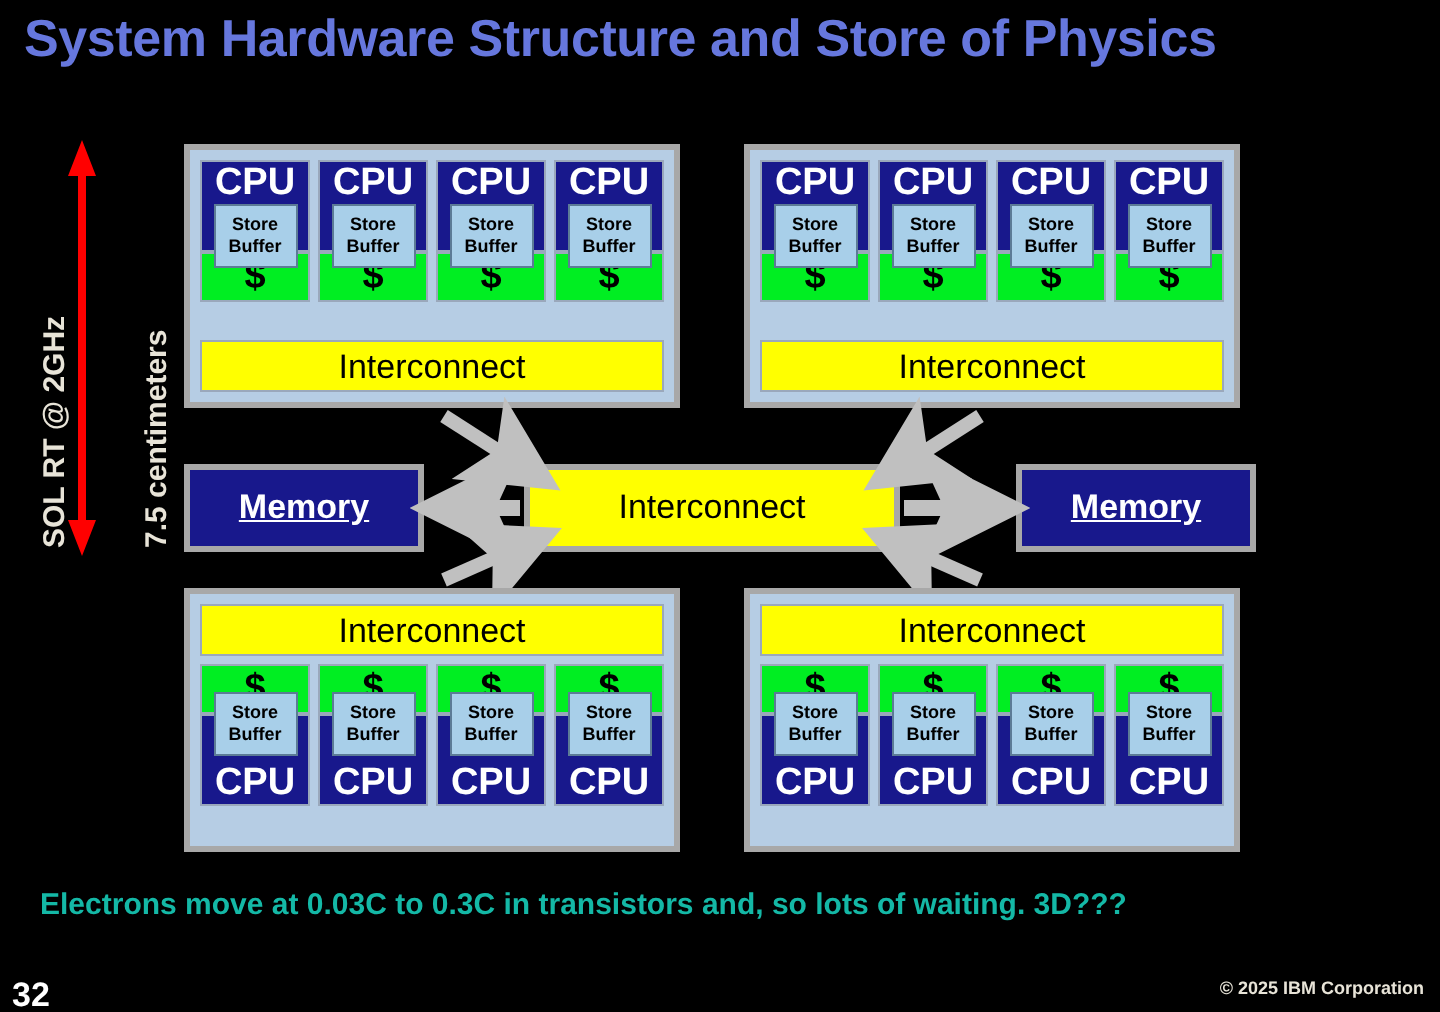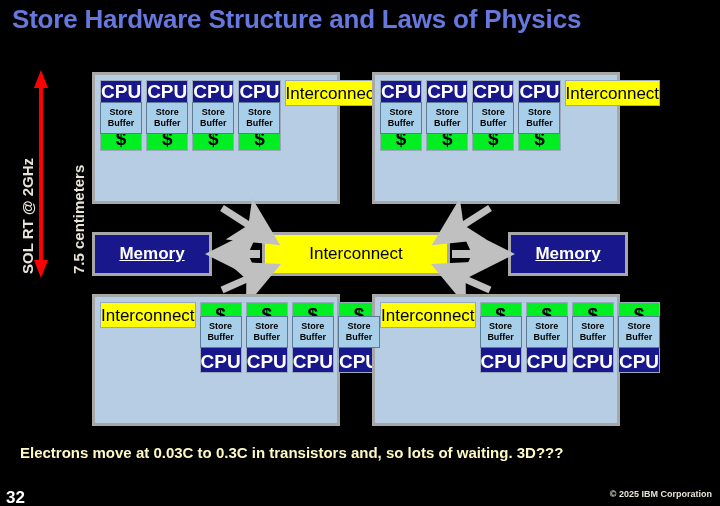--- a/index.html
+++ b/index.html
@@ -64,21 +64,21 @@
   }
 
   
   .cluster {
     position: absolute;
     background: #b6cde4;
     border: 3px solid #a8a8a8;
     box-sizing: border-box;
     padding: 5px;
     display: flex;
-    flex-direction: row;
+    flex-direction: column;
     gap: 4px;
   }
   #cluster-tl { left: 92px;  top: 72px;  width: 248px; height: 132px; }
   #cluster-tr { left: 372px; top: 72px;  width: 248px; height: 132px; }
   #cluster-bl { left: 92px;  top: 294px; width: 248px; height: 132px; }
   #cluster-br { left: 372px; top: 294px; width: 248px; height: 132px; }
 
   .core-row {
     display: flex;
     gap: 4px;
@@ -206,21 +206,21 @@
     height: 506px;
     pointer-events: none;
   }
 
   
   #caption {
     position: absolute;
     left: 20px;
     top: 444px;
     width: 690px;
-    color: #fef9c3;
+    color: #14b8a6;
     font-size: 15px;
     font-weight: bold;
     white-space: nowrap;
   }
   #page-number {
     position: absolute;
     left: 6px;
     top: 488px;
     color: #ffffff;
     font-size: 17px;
@@ -231,21 +231,21 @@
     right: 8px;
     top: 489px;
     color: #e8e4d8;
     font-size: 9px;
     font-weight: bold;
   }
 </style>
 </head>
 <body>
 
-<div id="slide-title">Store Hardware Structure and Laws of Physics</div>
+<div id="slide-title">System Hardware Structure and Store of Physics</div>
 
 <div id="measure">
   <div class="v-label" id="label-sol">SOL RT @ 2GHz</div>
   <div class="v-label" id="label-cm">7.5 centimeters</div>
   <svg id="red-arrow" viewBox="0 0 16 208">
     <polygon points="8,0 15,18 10,18 10,190 15,190 8,208 1,190 6,190 6,18 1,18" fill="#ff0000"></polygon>
     <rect x="6" y="16" width="4" height="176" fill="#ff0000"></rect>
   </svg>
 </div>
 

